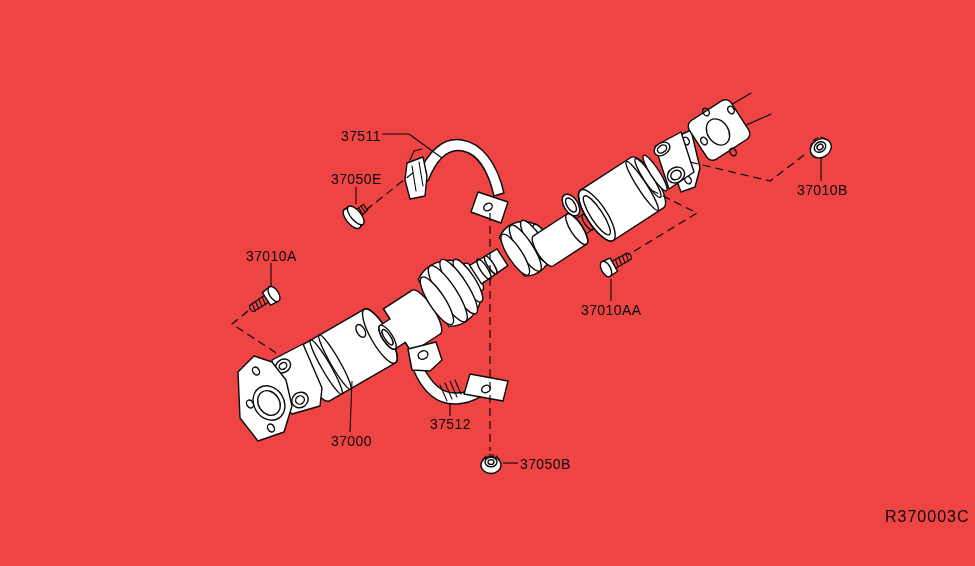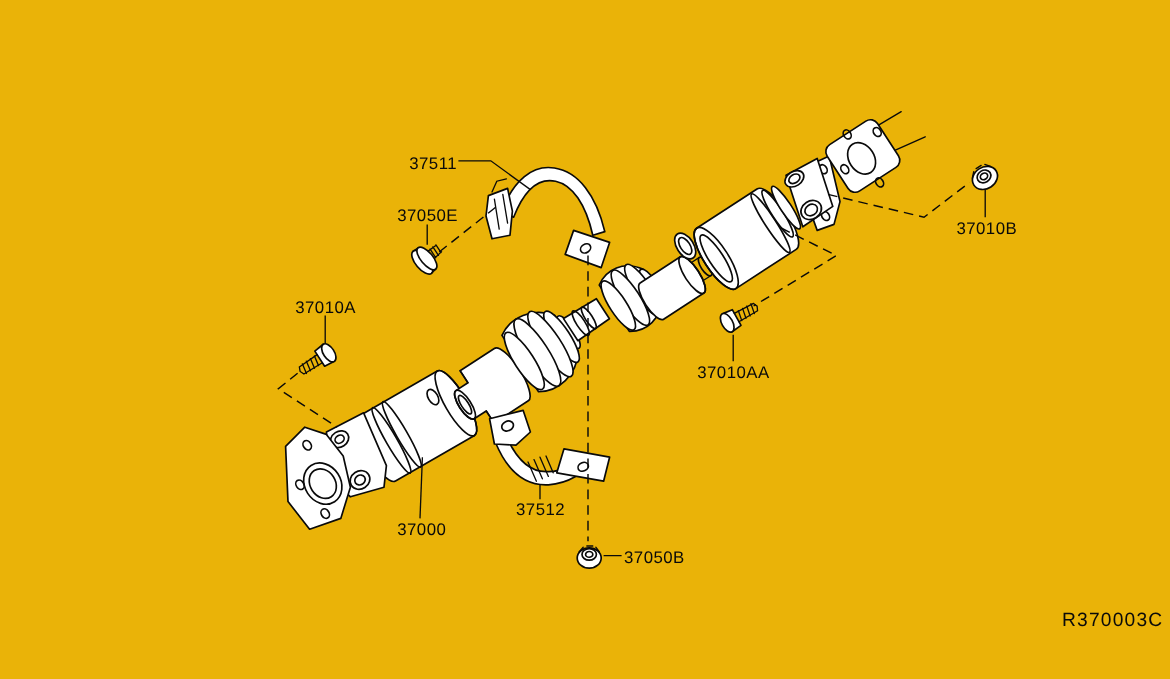--- a/index.html
+++ b/index.html
@@ -1,17 +1,17 @@
 <!DOCTYPE html>
 <html><head>
 <meta charset="utf-8">
 <style>
   html,body{margin:0;padding:0;background:#ffffff;}
   .stage{
-    position:relative;width:975px;height:566px;background:#eab308;overflow:hidden;
+    position:relative;width:975px;height:566px;background:#ef4444;overflow:hidden;
     font-family:"Liberation Sans",sans-serif;
   }
   svg{display:block;}
   svg text{
     font-family:"Liberation Sans","DejaVu Sans",sans-serif;
     font-size:14px;letter-spacing:0.4px;fill:#0a0a0a;
   }
   svg text.refcode{font-size:16px;letter-spacing:1px;}
   .ln{fill:none;stroke:#0a0a0a;stroke-width:1.4;stroke-linecap:round;stroke-linejoin:round;}
   .lnw{fill:#ffffff;stroke:#0a0a0a;stroke-width:1.4;stroke-linecap:round;stroke-linejoin:round;}

